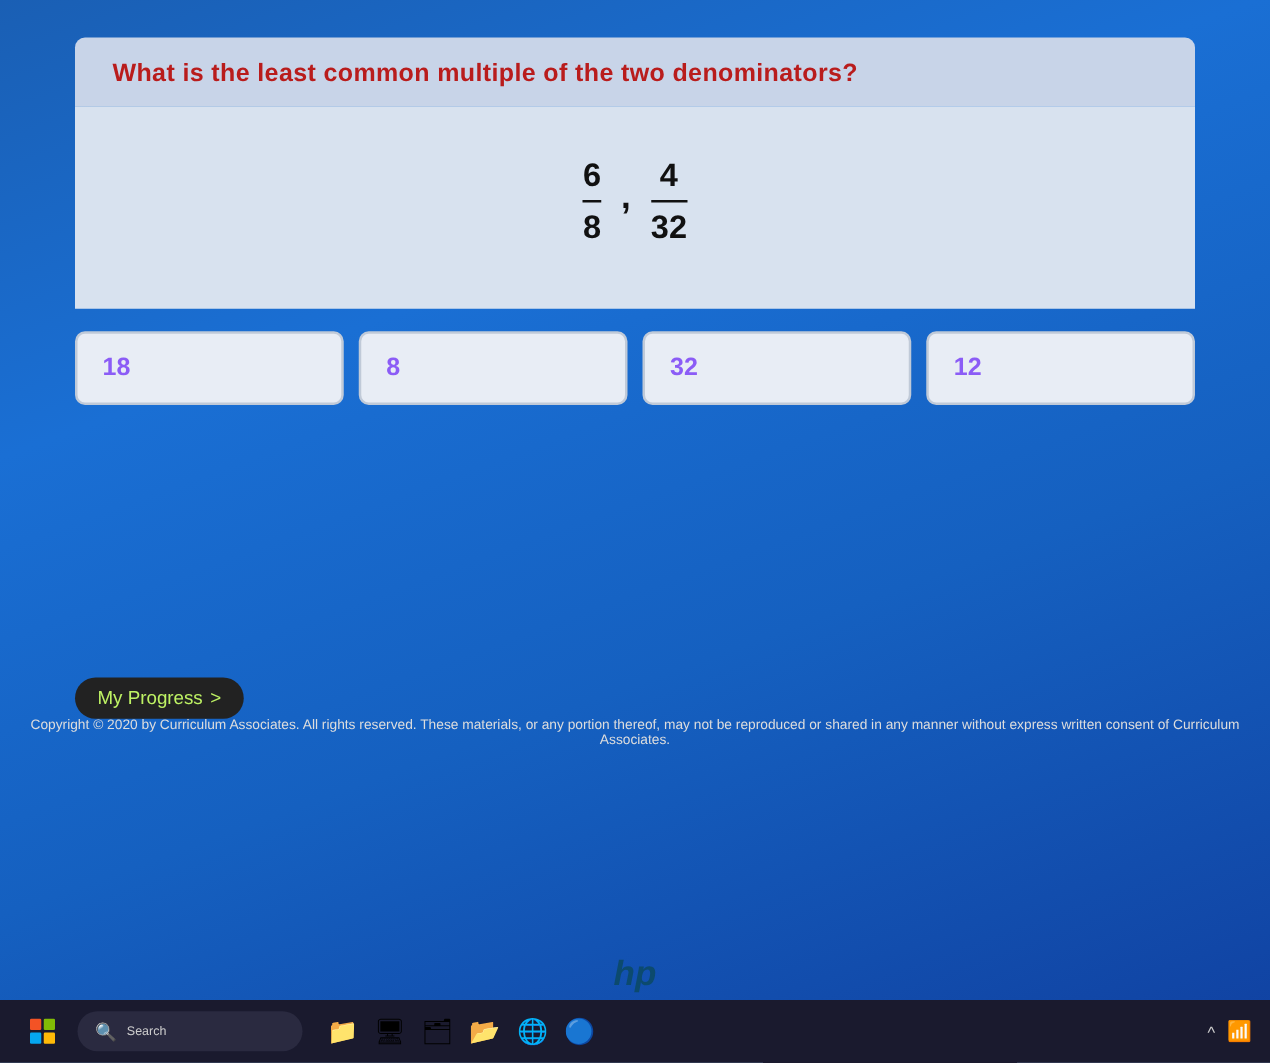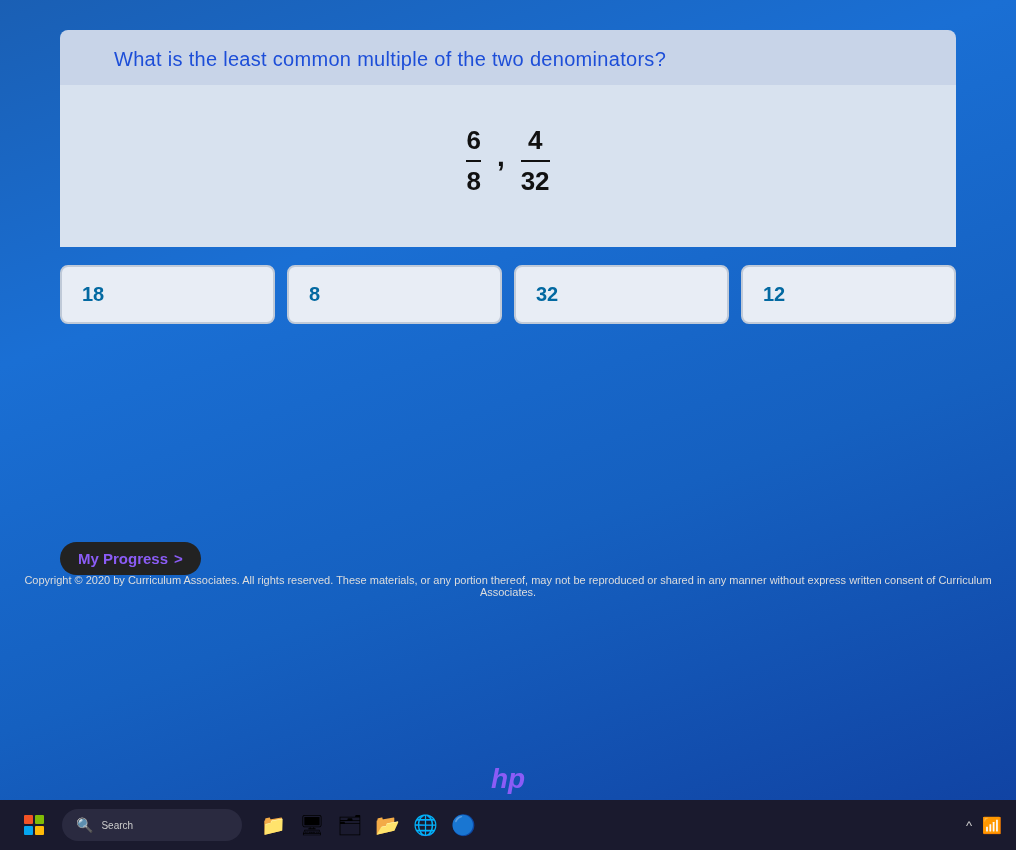--- a/index.html
+++ b/index.html
@@ -32,24 +32,23 @@
 
     
     .question-box {
       background: #c8d4e8;
       border-radius: 8px 8px 0 0;
       padding: 18px 30px 14px 30px;
     }
 
     .question-text {
       font-size: 20px;
-      font-weight: 400;
-      color: #1d4ed8;
+      font-weight: 700;
+      color: #b91c1c;
       letter-spacing: 0.3px;
-      margin-left: 24px;
     }
 
     
     .fractions-area {
       background: #d8e2ef;
       padding: 40px 30px 50px 30px;
       display: flex;
       justify-content: center;
       align-items: center;
       min-height: 140px;
@@ -101,21 +100,21 @@
     }
 
     .answer-choice {
       flex: 1;
       background: #e8edf5;
       border: 2px solid #c0cad8;
       border-radius: 8px;
       padding: 16px 20px;
       font-size: 20px;
       font-weight: 600;
-      color: #0369a1;
+      color: #8b5cf6;
       cursor: pointer;
       text-align: left;
     }
 
     
     .done-btn-area {
       display: flex;
       justify-content: flex-end;
       margin-top: 18px;
     }
@@ -137,26 +136,26 @@
     .done-button .arrow {
       font-size: 16px;
     }
 
     
     .my-progress-btn {
       position: absolute;
       bottom: 155px;
       left: 60px;
       background: #222;
-      color: #8b5cf6;
+      color: #bef264;
       border: none;
       border-radius: 18px;
       padding: 8px 18px;
       font-size: 15px;
-      font-weight: 700;
+      font-weight: 400;
       cursor: pointer;
       display: flex;
       align-items: center;
       gap: 6px;
     }
 
     
     .copyright-text {
       position: absolute;
       bottom: 132px;
@@ -263,21 +262,21 @@
       font-size: 16px;
       color: #ddd;
     }
 
     
     .hp-logo-area {
       position: absolute;
       bottom: 55px;
       left: 50%;
       transform: translateX(-50%);
-      color: #8b5cf6;
+      color: #0c4a6e;
       font-size: 28px;
       font-weight: bold;
       font-style: italic;
     }
 
     
     .laptop-stand {
       position: absolute;
       bottom: 0;
       left: 0;

